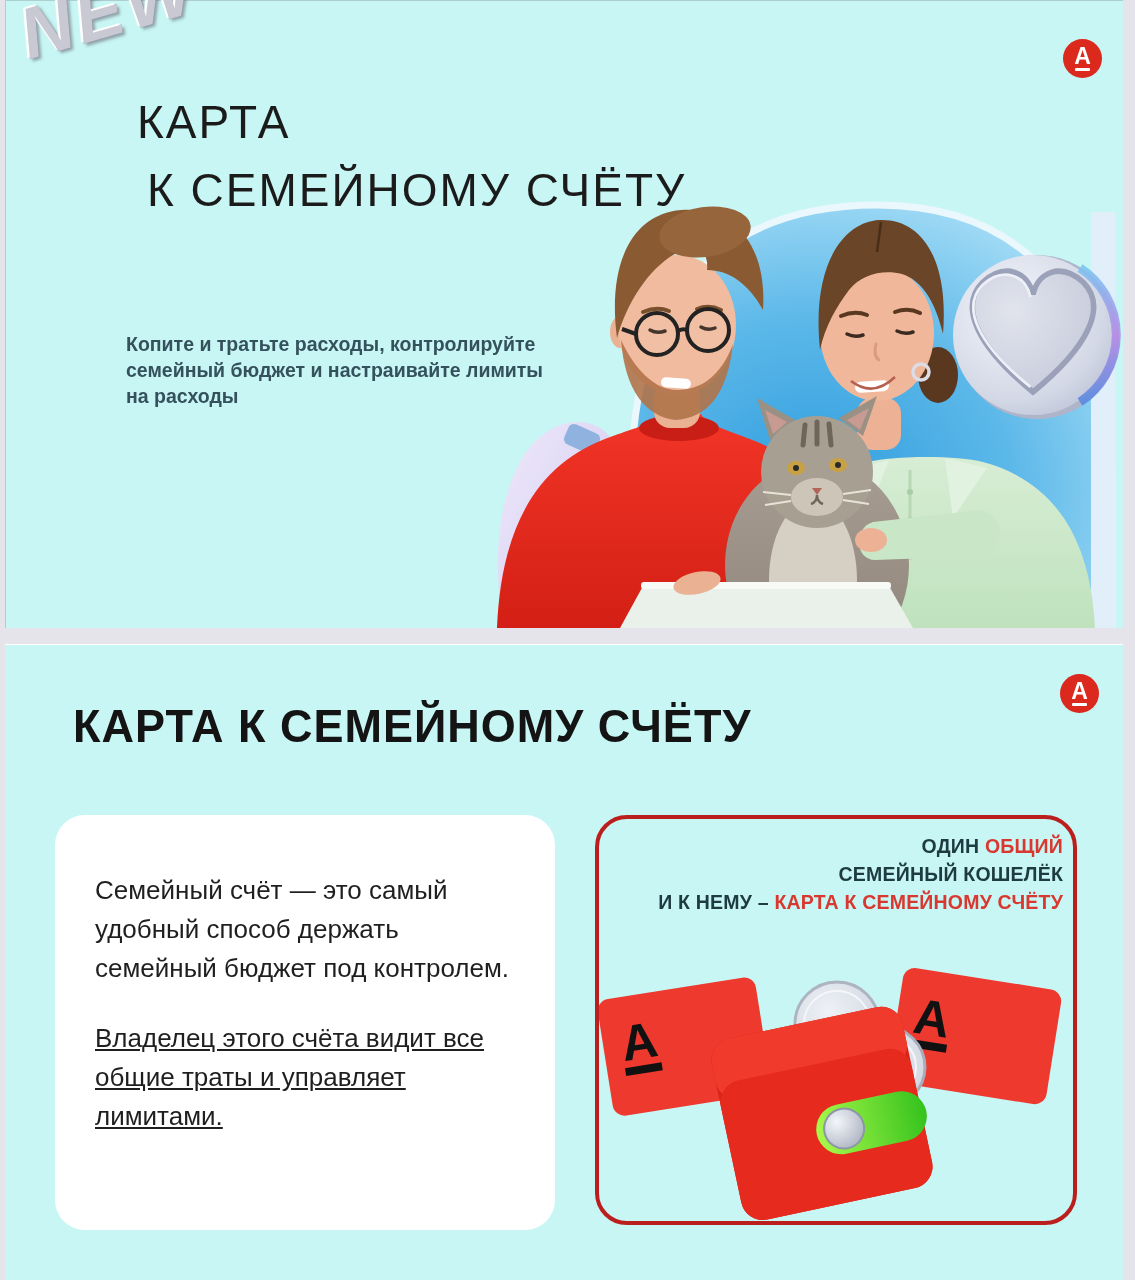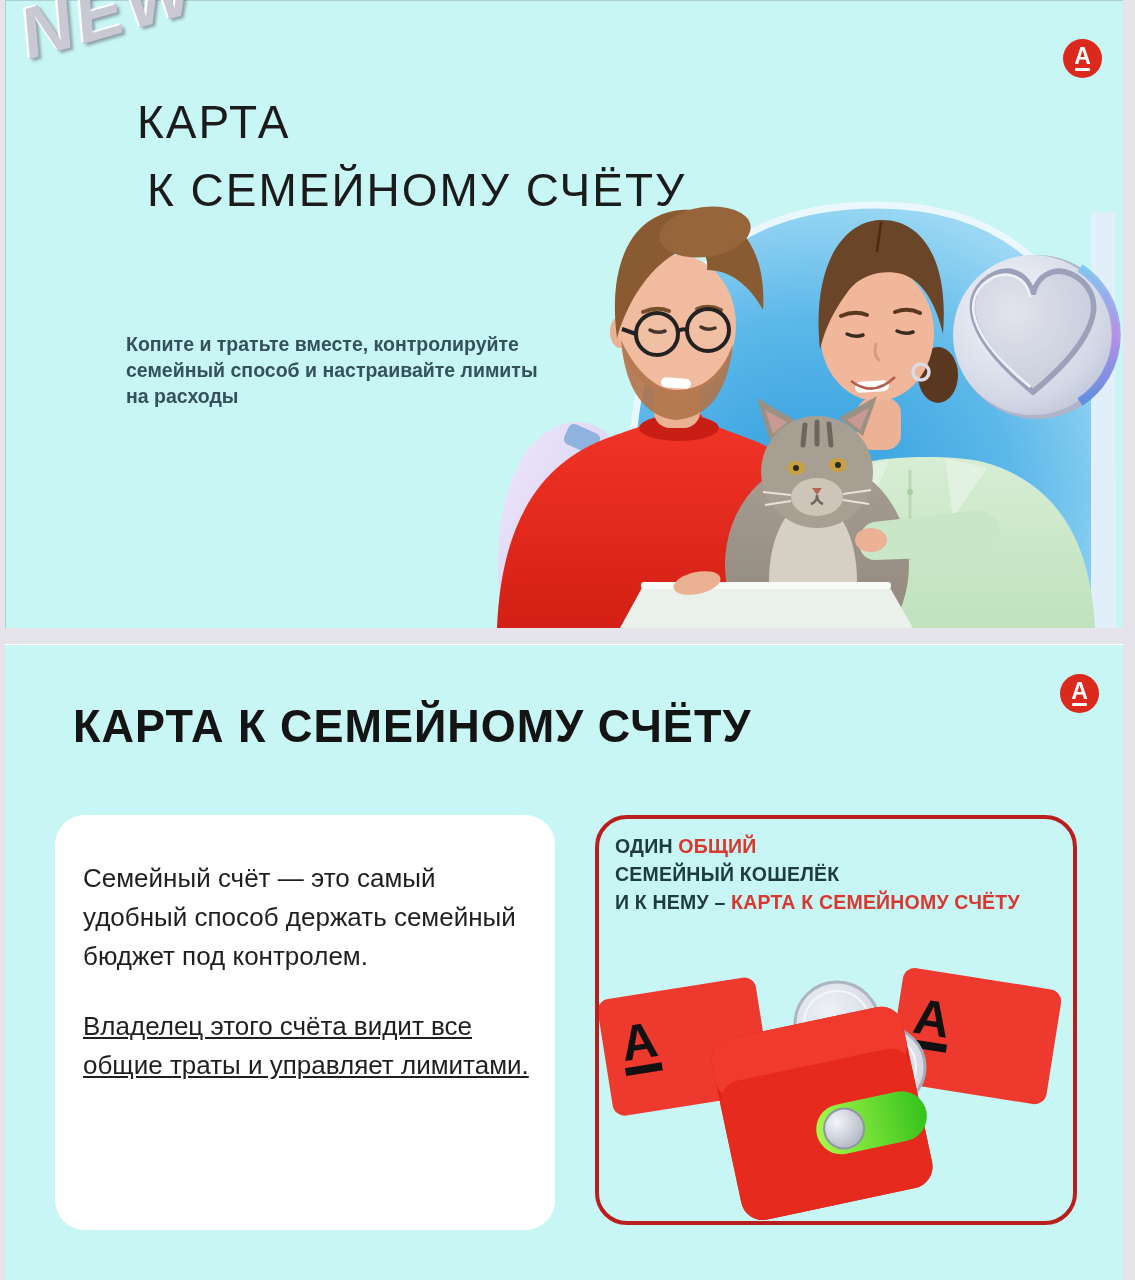--- a/index.html
+++ b/index.html
@@ -24,28 +24,28 @@
   .alfa-logo .bar{width:15px;height:3.5px;background:#fff;border-radius:1px;margin-top:1px;}
   .logo-s1{left:1058px;top:39px;}
   .logo-s2{left:1055px;top:29px;}
   .photo{position:absolute;left:0;top:0;width:1118px;height:628px;}
   
   .title2{position:absolute;left:68px;top:54px;color:#141414;font-size:45px;
     font-weight:800;letter-spacing:1px;white-space:nowrap;transform:scaleY(1.04);
     transform-origin:left top;}
   .white-card{position:absolute;left:50px;top:170px;width:500px;height:415px;
     background:#ffffff;border-radius:30px;}
-  .white-card p{margin:0;padding:0 26px 0 28px;font-size:26px;line-height:39px;
+  .white-card p{margin:12px;padding:0 26px 0 28px;font-size:26px;line-height:39px;
     color:#1f1f1f;font-weight:400;}
   .white-card .p1{padding-top:44px;}
   .white-card .p2{margin-top:31px;text-decoration:underline;}
   .red-card{position:absolute;left:590px;top:170px;width:482px;height:410px;
     box-sizing:border-box;border:4px solid #bb1f1d;border-radius:32px;}
   .red-card-text{padding:13px 10px 0 16px;font-size:19.5px;line-height:28px;
-    font-weight:700;color:#1d3b41;letter-spacing:.2px;}
+    font-weight:700;color:#1d3b41;letter-spacing:.2px;text-align:right;}
   .red-card-text .red{color:#d8382f;}
   .wallet-art{position:absolute;left:0;bottom:0;width:474px;height:285px;}
 </style>
 </head>
 <body>
 
 <div class="page">
 
   <section class="slide slide1">
 
@@ -176,21 +176,21 @@
       </g>
     </svg>
 
     <div class="new-badge">NEW</div>
 
     <h1 class="title1" style="margin:12px;">
       <div>КАРТА</div>
       <div class="l2">К СЕМЕЙНОМУ СЧЁТУ</div>
     </h1>
 
-    <p class="subtitle1">Копите и тратьте вместе, контролируйте семейный способ и настраивайте лимиты на расходы</p>
+    <p class="subtitle1">Копите и тратьте расходы, контролируйте семейный бюджет и настраивайте лимиты на расходы</p>
 
     <div class="alfa-logo logo-s1">
       <span class="a">А</span>
       <span class="bar"></span>
     </div>
   </section>
 
   <section class="slide slide2">
 
     <h2 class="title2" style="margin:0;">КАРТА К СЕМЕЙНОМУ СЧЁТУ</h2>

